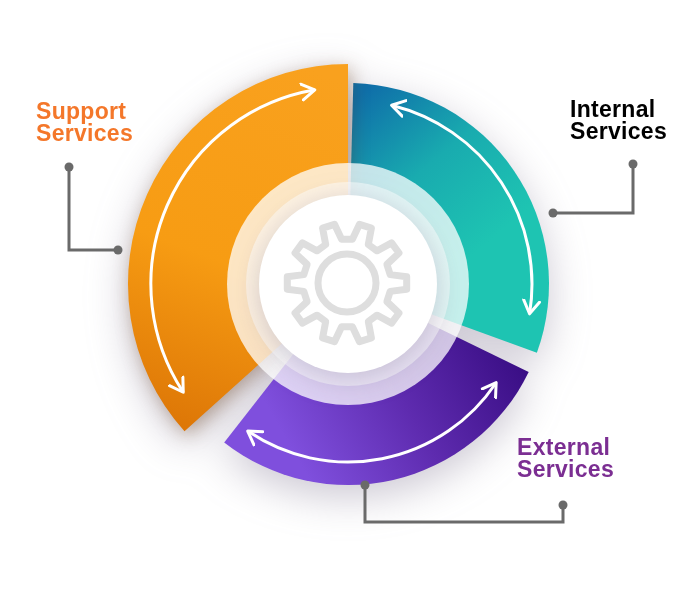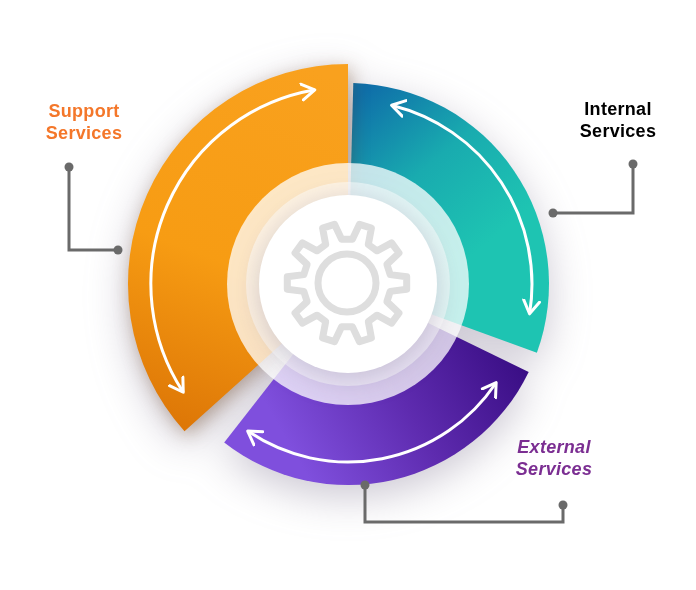--- a/index.html
+++ b/index.html
@@ -2,26 +2,26 @@
 <html><head>
 <meta charset="utf-8">
 <style>
   html,body{margin:0;padding:0;background:#ffffff;}
   .stage{
     position:relative;width:696px;height:590px;background:#ffffff;overflow:hidden;
     font-family:"Liberation Sans","DejaVu Sans",sans-serif;
   }
   .stage svg{position:absolute;left:0;top:0;}
   .seg-label{
-    position:absolute;font-size:18px;line-height:22px;font-weight:700;
-    letter-spacing:.3px;white-space:pre-line;text-align:center;
+    position:absolute;font-size:23px;line-height:22px;font-weight:700;
+    letter-spacing:.3px;white-space:pre-line;
   }
   .label-support{left:36px;top:100px;width:96px;}
   .label-internal{left:570px;top:98px;width:96px;}
-  .label-external{left:499px;top:436px;width:110px;font-style:italic;}
+  .label-external{left:517px;top:436px;width:110px;}
   .wedges{filter:drop-shadow(0 12px 20px rgba(108,96,130,.35));}
   .wedge-orange{filter:drop-shadow(3px 5px 9px rgba(101,50,0,.32));}
   .core-circle{filter:drop-shadow(0 6px 14px rgba(90,80,120,.28));}
   .cycle-arrow{fill:none;stroke:#ffffff;stroke-width:3;stroke-linecap:round;}
   .connector{fill:none;stroke-width:3;}
 </style>
 </head>
 <body>
 
 <div class="stage">

